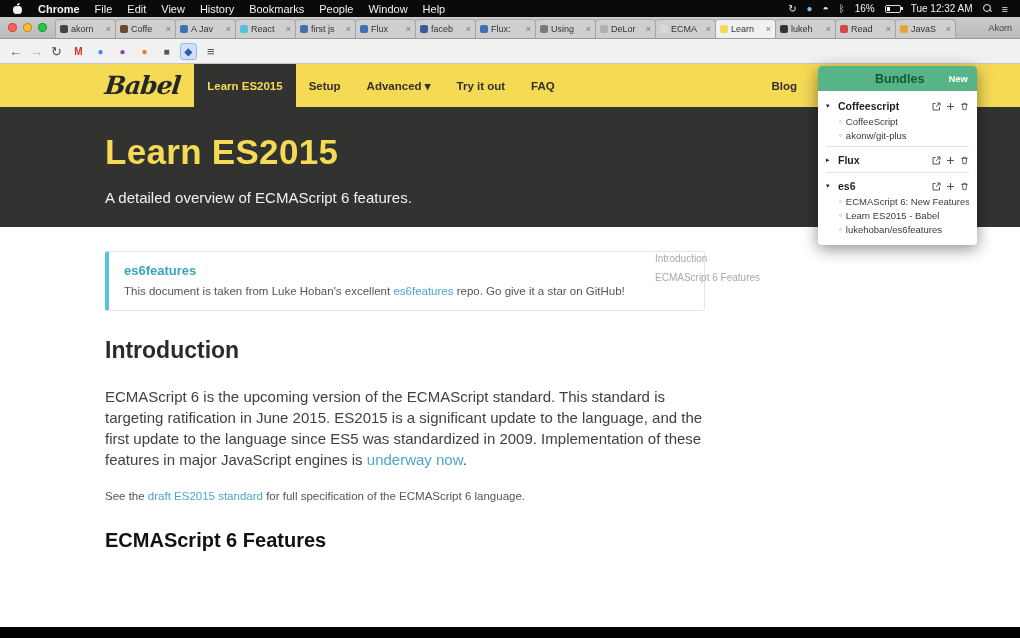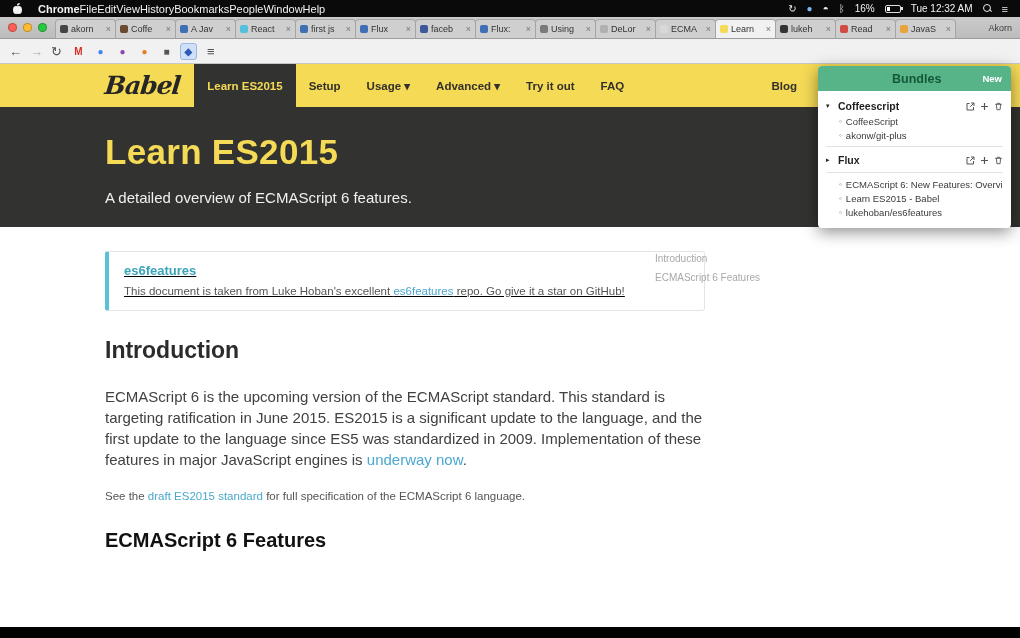--- a/index.html
+++ b/index.html
@@ -72,33 +72,33 @@
   .nav-item.active { background:#323330; color:#f5da55; }
   .nav-right { margin-left:auto; display:flex; }
 
   .hero { height:120px; background:#323330; padding:25px 0 0 105px; }
   .hero-title { font-size:35px; font-weight:bold; color:#f5da55; letter-spacing:.3px; }
   .hero-sub { margin-top:17px; font-size:15px; color:rgba(255,255,255,.93); }
 
   .content { position:relative; flex:1; background:#fff; padding:24px 0 0 105px; overflow:hidden; }
   .main-col { width:600px; }
   .callout { border:1px solid #e4e4e4; border-left:4px solid #56c4d6; border-radius:3px;
-             padding:11px 15px 13px; margin-bottom:6px; background:#fff;text-decoration:underline; }
+             padding:11px 15px 13px; margin-bottom:6px; background:#fff; }
   .callout-title { color:#3ba4ba; font-size:13px; font-weight:bold; margin-bottom:7px; }
   .callout-text { font-size:11.5px; color:#555; }
   .ilink { color:#4aa8cf; }
   .h1-section { margin-top:26px; font-size:23px; font-weight:bold; color:#2b2b2b; }
   .para { margin-top:22px; font-size:15px; line-height:21px; color:#414141; }
   .note { margin-top:20px; font-size:11.5px; color:#555; }
   .h2-section { margin-top:27px; font-size:20px; font-weight:bold; color:#111; }
   .toc { position:absolute; left:655px; top:26px; font-size:10px; color:#a8a8a8; }
   .toc-item { margin-bottom:8px; white-space:nowrap; }
 
   
-  .popup { position:absolute; top:66px; left:818px; width:193px; background:#fff; border-radius:4px;
+  .popup { position:absolute; top:66px; left:818px; width:159px; background:#fff; border-radius:4px;
            box-shadow:0 4px 16px rgba(0,0,0,.45); z-index:30; }
   .popup-header { height:25px; background:#57b489; border-radius:4px 4px 0 0;
                   display:flex; align-items:center; padding:0 9px; }
   .popup-title { flex:1; text-align:center; font-weight:bold; font-size:12.5px; color:#15573a; padding-left:24px; }
   .popup-new { color:#fff; font-weight:bold; font-size:9.5px; }
   .popup-body { padding:6px 8px 9px; }
   .group-row { display:flex; align-items:center; gap:4px; padding:3px 0 2px; }
   .group-caret { font-size:7px; color:#222; width:8px; }
   .group-name { font-weight:bold; font-size:10.5px; color:#1f1f1f; flex:1; }
   .group-icons { display:flex; gap:5px; align-items:center; }
@@ -117,21 +117,21 @@
 
   <div class="menubar">
     <div class="mb-left">
       <span class="apple">
         <svg width="11" height="13" viewBox="0 0 11 13">
           <ellipse cx="4.1" cy="8" rx="3.1" ry="4" fill="#f2f2f2"></ellipse>
           <ellipse cx="6.9" cy="8" rx="3.1" ry="4" fill="#f2f2f2"></ellipse>
           <ellipse cx="6.4" cy="2.3" rx="1.7" ry="0.9" fill="#f2f2f2" transform="rotate(-35 6.4 2.3)"></ellipse>
         </svg>
       </span>
-      <span style="display:flex;">
+      <span style="display:flex;gap:15px;">
           <span class="mb-item mb-bold">Chrome</span>
           <span class="mb-item">File</span>
           <span class="mb-item">Edit</span>
           <span class="mb-item">View</span>
           <span class="mb-item">History</span>
           <span class="mb-item">Bookmarks</span>
           <span class="mb-item">People</span>
           <span class="mb-item">Window</span>
           <span class="mb-item">Help</span>
         </span>
@@ -254,21 +254,20 @@
           <span class="ext ext-active" style="color: rgb(47, 91, 183);">◆</span>
         </div>
       <span class="menu-btn">≡</span>
     </div>
 
     <div class="sitenav">
       <span class="logo">Babel</span>
       <div style="display:flex;align-items:stretch;">
           <div class="nav-item active">Learn ES2015</div>
           <div class="nav-item">Setup</div>
-          <div class="nav-item">Usage ▾</div>
           <div class="nav-item">Advanced ▾</div>
           <div class="nav-item">Try it out</div>
           <div class="nav-item">FAQ</div>
         </div>
       <div class="nav-right">
           <div class="nav-item">Blog</div>
         </div>
     </div>
 
     <div class="hero">
@@ -352,20 +351,41 @@
               </svg>
             </span>
             <span class="g-icon">
               <svg width="9" height="9" viewBox="0 0 9 9">
                 <path d="M1.2 2.3h6.6M3.2 2.3V1.3h2.6v1M2.4 2.3l.5 5.4h3.2l.5-5.4" stroke="#555" fill="none" stroke-width="0.9"></path>
               </svg>
             </span>
           </span>
         </div>
         <div class="pp-divider"></div>
+        <div class="group-row">
+          <span class="group-caret">▾</span>
+          <span class="group-name">es6</span>
+          <span class="group-icons">
+            <span class="g-icon">
+              <svg width="9" height="9" viewBox="0 0 9 9">
+                <path d="M3.5 1.5H1v6.5h6.5V5M5 1h3v3M8 1L4.2 4.8" stroke="#555" fill="none" stroke-width="1"></path>
+              </svg>
+            </span>
+            <span class="g-icon">
+              <svg width="9" height="9" viewBox="0 0 9 9">
+                <path d="M4.5 1v7M1 4.5h7" stroke="#555" fill="none" stroke-width="1.2"></path>
+              </svg>
+            </span>
+            <span class="g-icon">
+              <svg width="9" height="9" viewBox="0 0 9 9">
+                <path d="M1.2 2.3h6.6M3.2 2.3V1.3h2.6v1M2.4 2.3l.5 5.4h3.2l.5-5.4" stroke="#555" fill="none" stroke-width="0.9"></path>
+              </svg>
+            </span>
+          </span>
+        </div>
         <div class="g-item">
           <span class="g-bullet">◦</span>
           <span class="g-item-text">ECMAScript 6: New Features: Overvie</span>
         </div>
         <div class="g-item">
           <span class="g-bullet">◦</span>
           <span class="g-item-text">Learn ES2015 - Babel</span>
         </div>
         <div class="g-item">
           <span class="g-bullet">◦</span>

